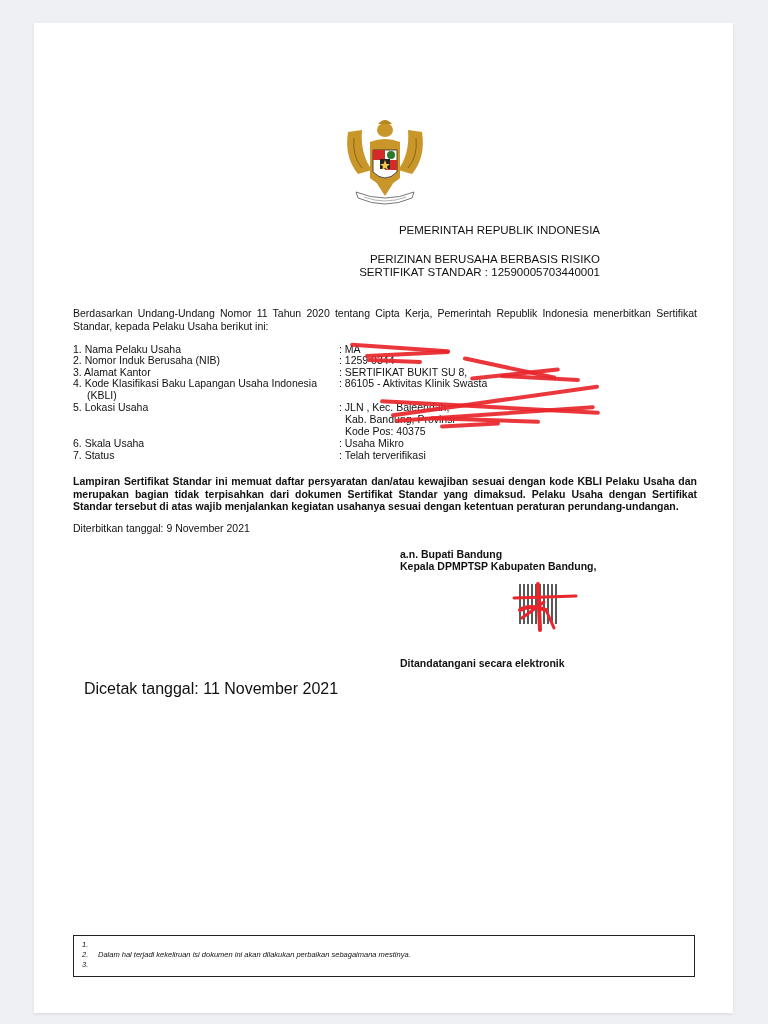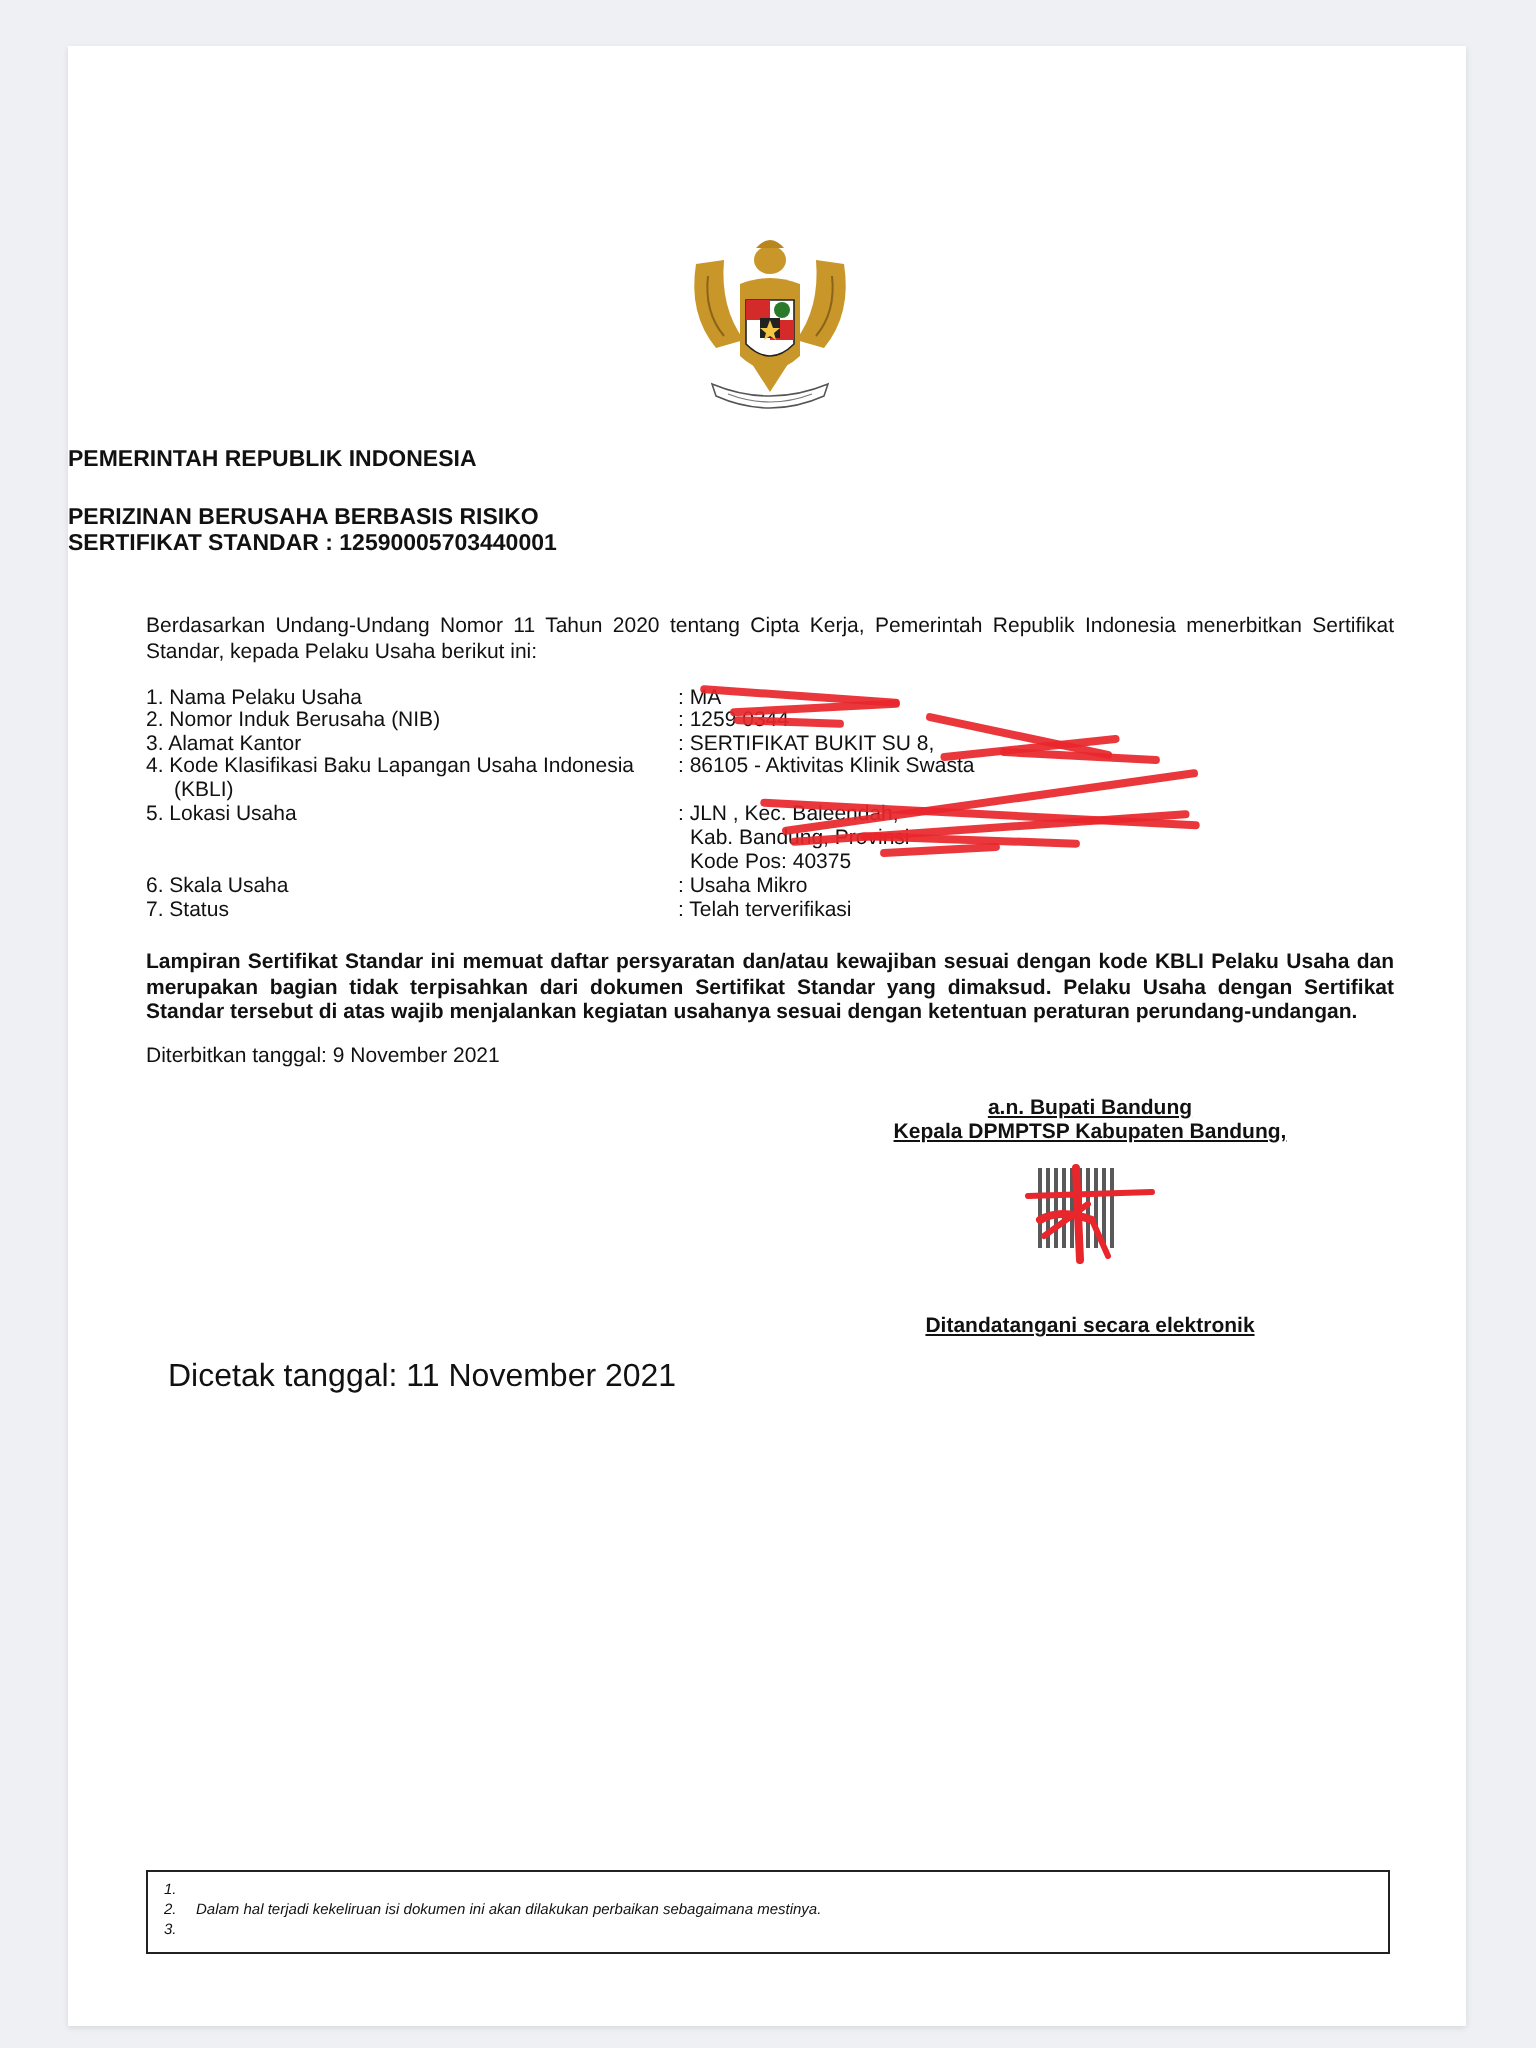--- a/index.html
+++ b/index.html
@@ -28,22 +28,22 @@
       position: absolute;
       left: 338px;
       top: 112px;
       width: 94px;
       height: 98px;
     }
     .title-block {
       position: absolute;
       left: 34px;
       width: 566px;
-      text-align: left;
-      font-weight: bold;
+      text-align: right;
+      font-weight: normal;
       font-size: 11.5px;
       line-height: 14px;
     }
     .t1 { top: 223px; }
     .t2 { top: 252px; }
     .t3 { top: 265px; }
     .para {
       position: absolute;
       left: 73px;
       width: 624px;
@@ -79,25 +79,24 @@
       height: 4px;
       background: #e8262b;
       border-radius: 3px;
       opacity: 0.92;
     }
 
     .sign {
       position: absolute;
       left: 400px;
       width: 290px;
-      text-align: center;
+      text-align: left;
       font-weight: bold;
       font-size: 10.5px;
       line-height: 12px;
-      text-decoration: underline;
     }
     .sign1 { top: 548px; }
     .sign2 { top: 560px; }
     .qr {
       position: absolute;
       left: 519px;
       top: 584px;
       width: 40px;
       height: 40px;
       background:

